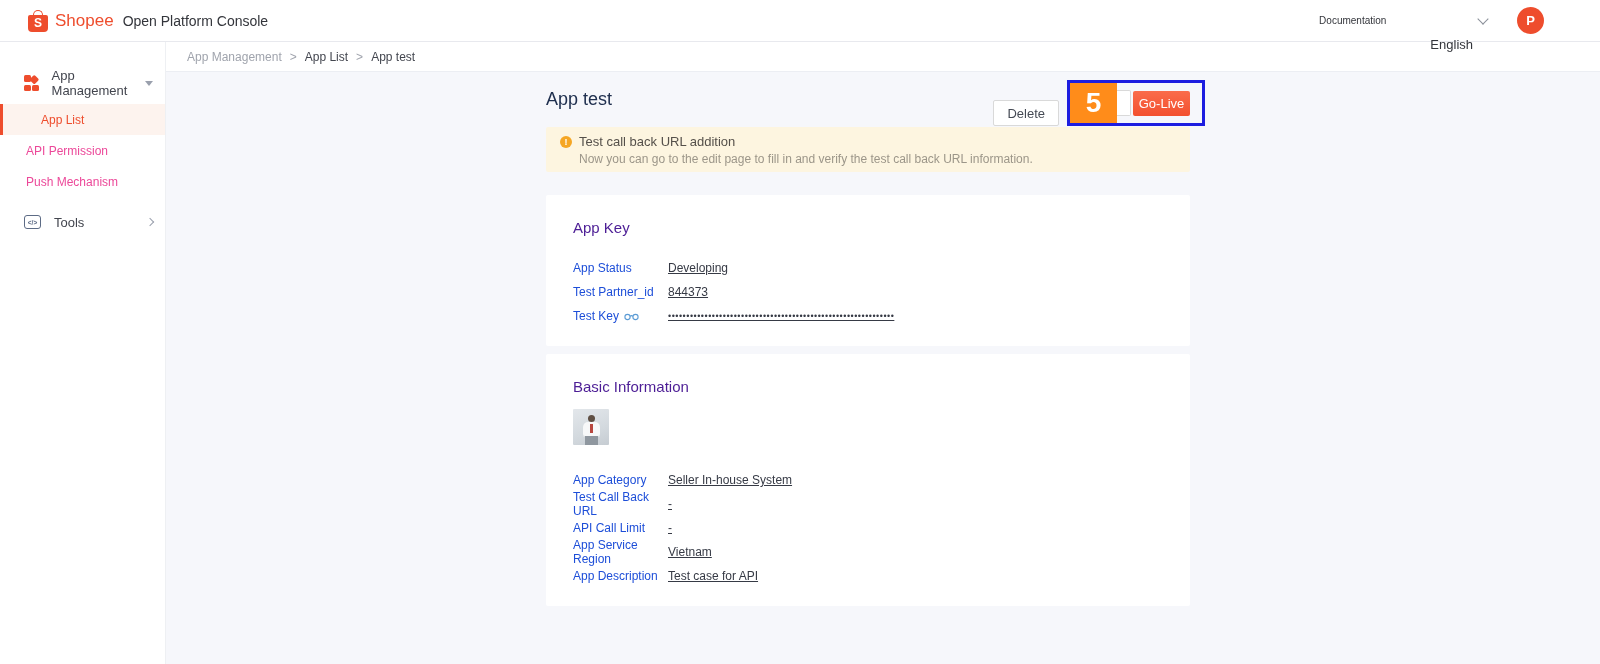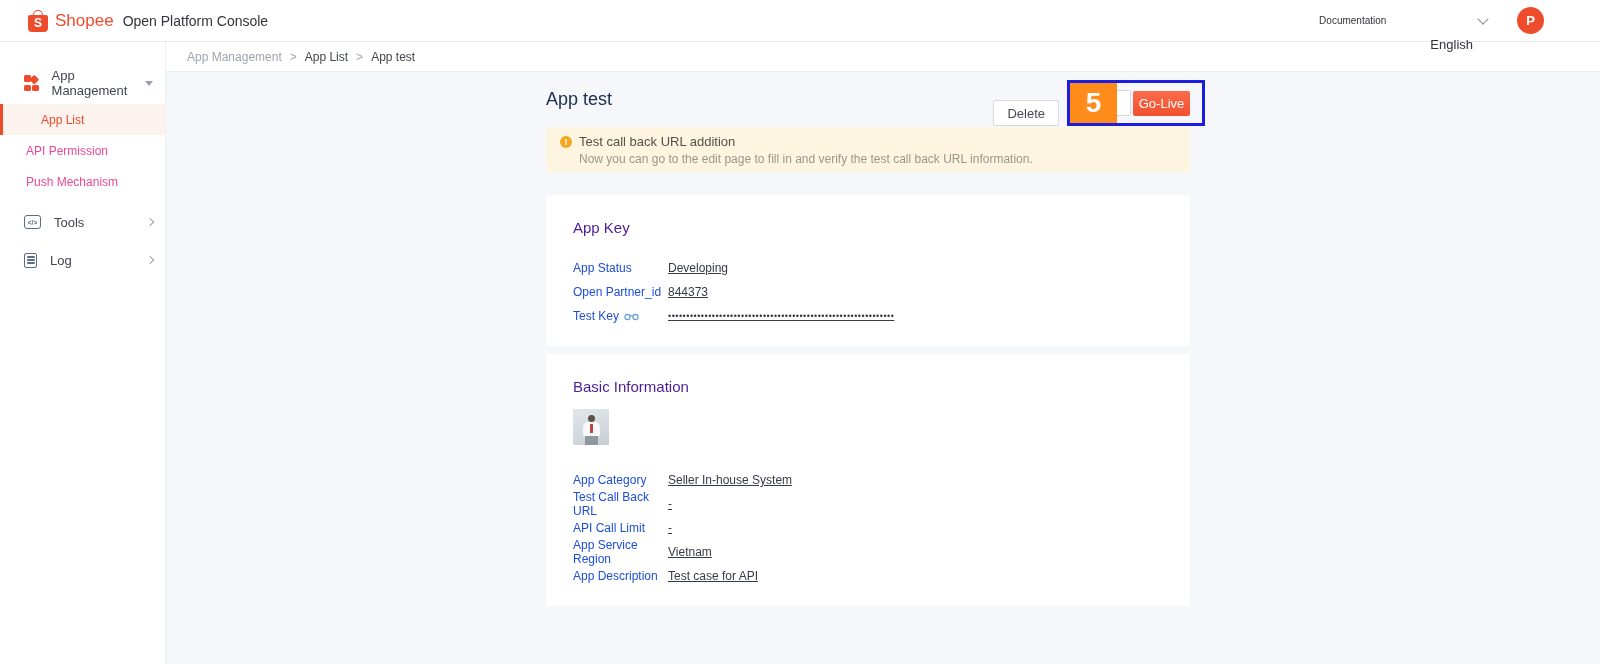--- a/index.html
+++ b/index.html
@@ -146,29 +146,20 @@
     </div>
     <div class="submenu-item">
       <span>Push Mechanism</span>
     </div>
     <div class="side-section-gap"></div>
     <div class="side-item">
       <span class="tools-icon">&lt;/&gt;</span>
       <span class="side-label">Tools</span>
       <span class="side-caret-right"></span>
     </div>
-    <div class="side-item">
-      <span class="log-icon">
-          <i></i>
-          <i></i>
-          <i></i>
-        </span>
-      <span class="side-label">Log</span>
-      <span class="side-caret-right"></span>
-    </div>
   </aside>
 
   <main class="main">
     <div class="breadcrumb-bar">
       <span class="crumb-dim">App Management</span>
       <span class="crumb-sep">&gt;</span>
       <span class="crumb">App List</span>
       <span class="crumb-sep">&gt;</span>
       <span class="crumb">App test</span>
     </div>
@@ -197,21 +188,21 @@
         </div>
 
         <section class="card">
           <div class="card-title">App Key</div>
           <div class="kv-table">
             <div class="kv-row">
               <span class="kv-label">App Status</span>
               <span class="kv-value">Developing</span>
             </div>
             <div class="kv-row">
-              <span class="kv-label">Open Partner_id</span>
+              <span class="kv-label">Test Partner_id</span>
               <span class="kv-value">844373</span>
             </div>
             <div class="kv-row">
               <span class="kv-label">
                 <span>Test Key</span>
                 <span class="glasses-icon">
                   <svg width="15" height="9" viewBox="0 0 15 9">
                     <circle cx="3.5" cy="5" r="2.6" fill="none" stroke="#5b9bd5" stroke-width="1.1"></circle>
                     <circle cx="11.5" cy="5" r="2.6" fill="none" stroke="#5b9bd5" stroke-width="1.1"></circle>
                     <path d="M6.1 4.3 Q7.5 3 8.9 4.3" fill="none" stroke="#5b9bd5" stroke-width="1.1"></path>

